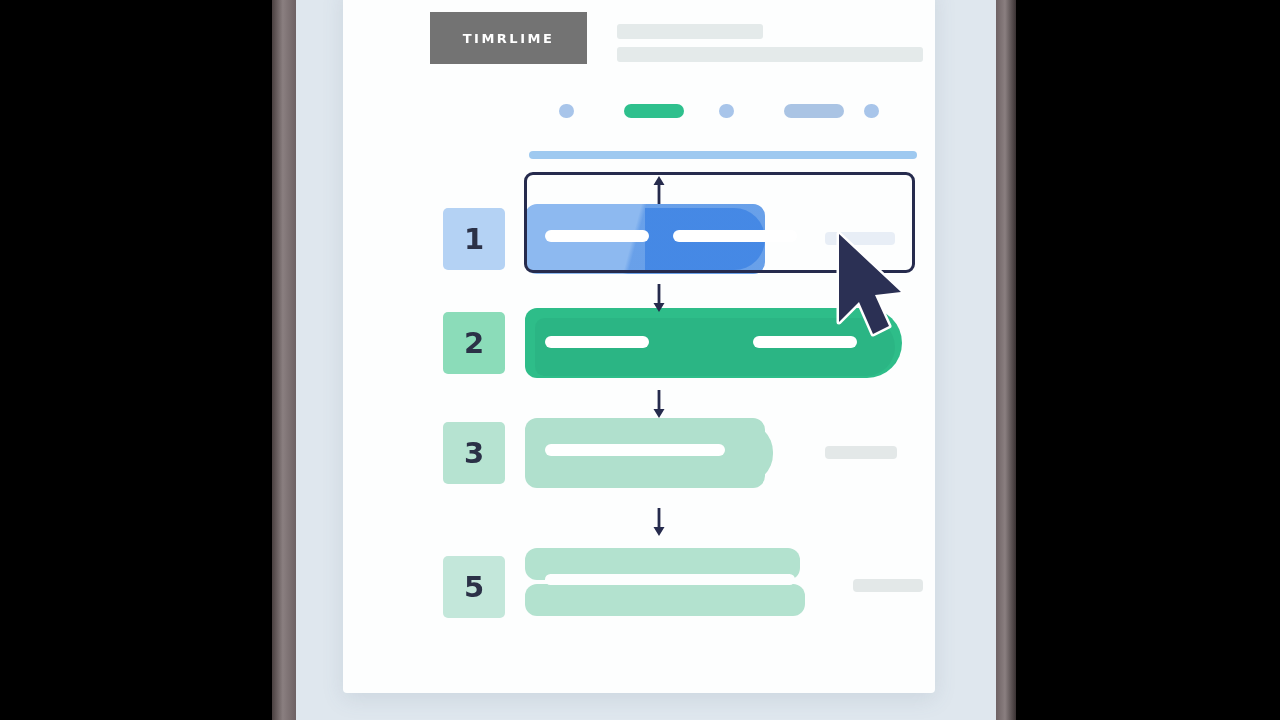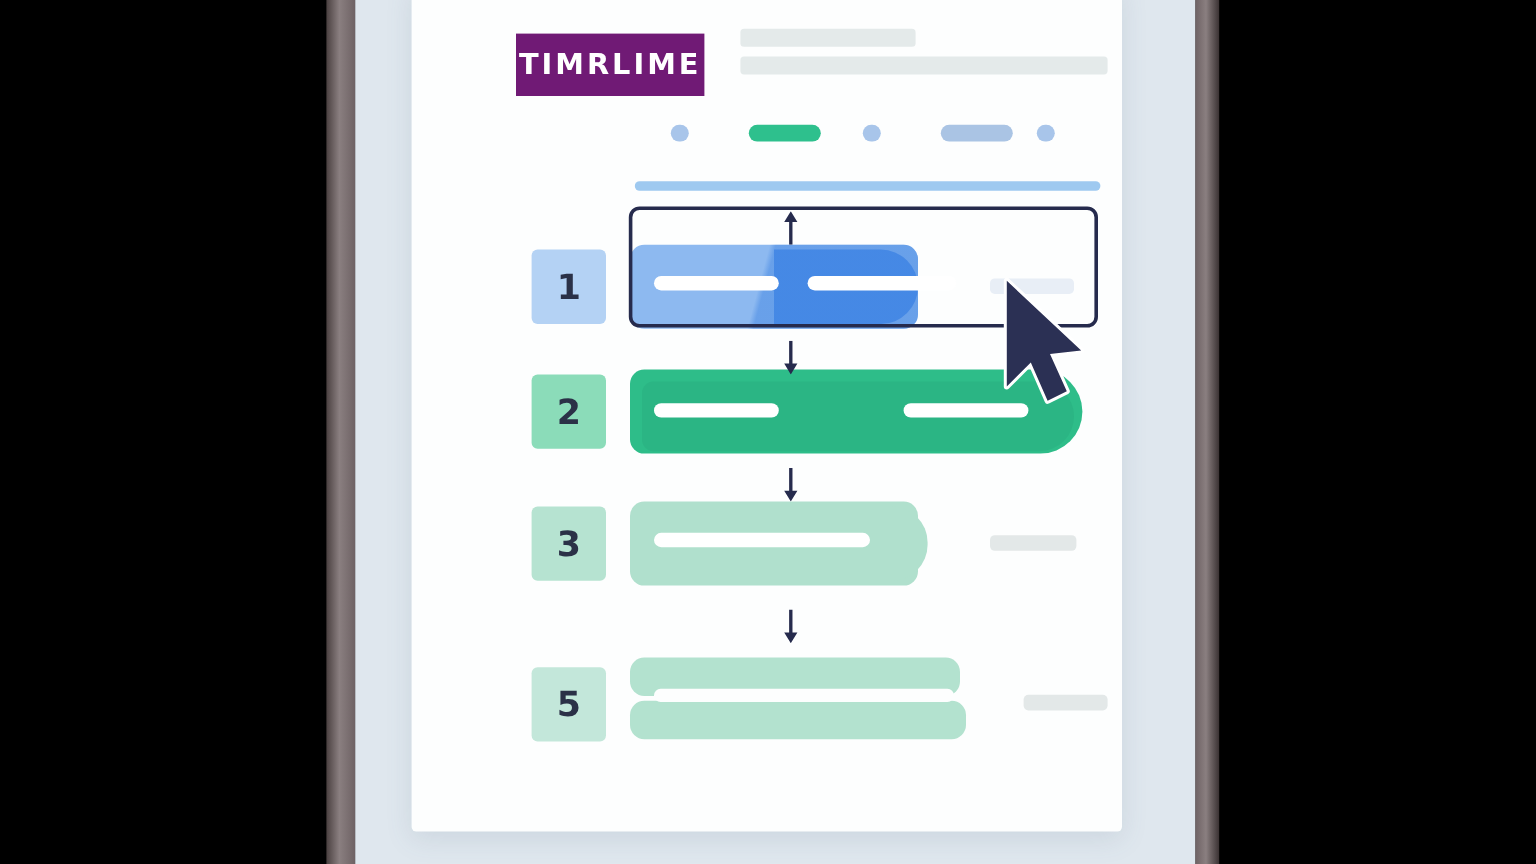--- a/index.html
+++ b/index.html
@@ -57,30 +57,29 @@
     box-shadow: 0 6px 22px rgba(80,100,120,0.13);
   }
 
   
   .brand-badge {
     position: absolute;
     left: 87px;   
     top: 26px;
     width: 157px;
     height: 52px;
-    background: #701a75;
+    background: #737373;
     display: flex;
     align-items: center;
     justify-content: center;
     color: #ffffff;
-    font-size: 24px;
+    font-size: 13px;
     font-weight: bold;
     letter-spacing: 2.5px;
     font-family: "DejaVu Sans", sans-serif;
-    margin-top: 16px;
   }
 
   .hdr-line {
     position: absolute;
     background: #e4eaea;
     border-radius: 3px;
   }
   .hdr-line-1 { left: 274px; top: 38px; width: 146px; height: 15px; }
   .hdr-line-2 { left: 274px; top: 61px; width: 306px; height: 15px; }
 

